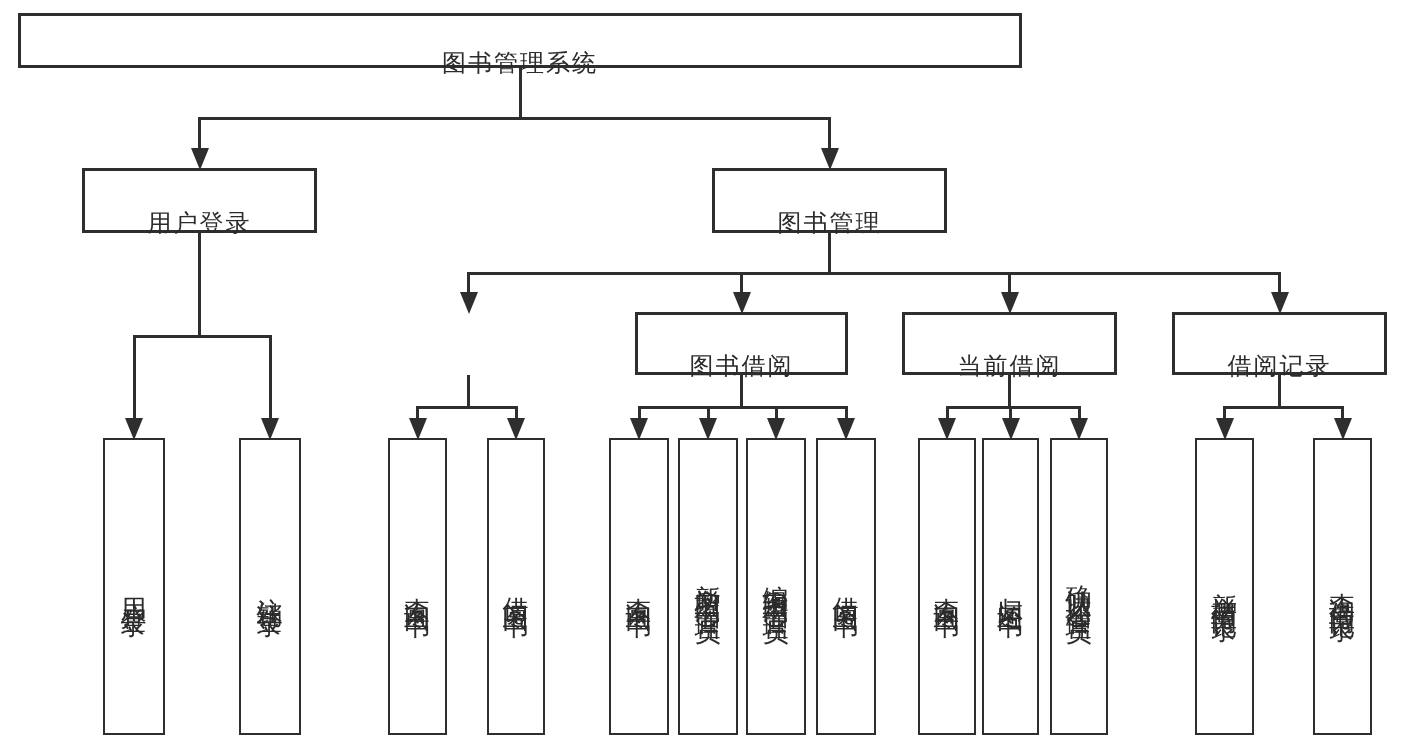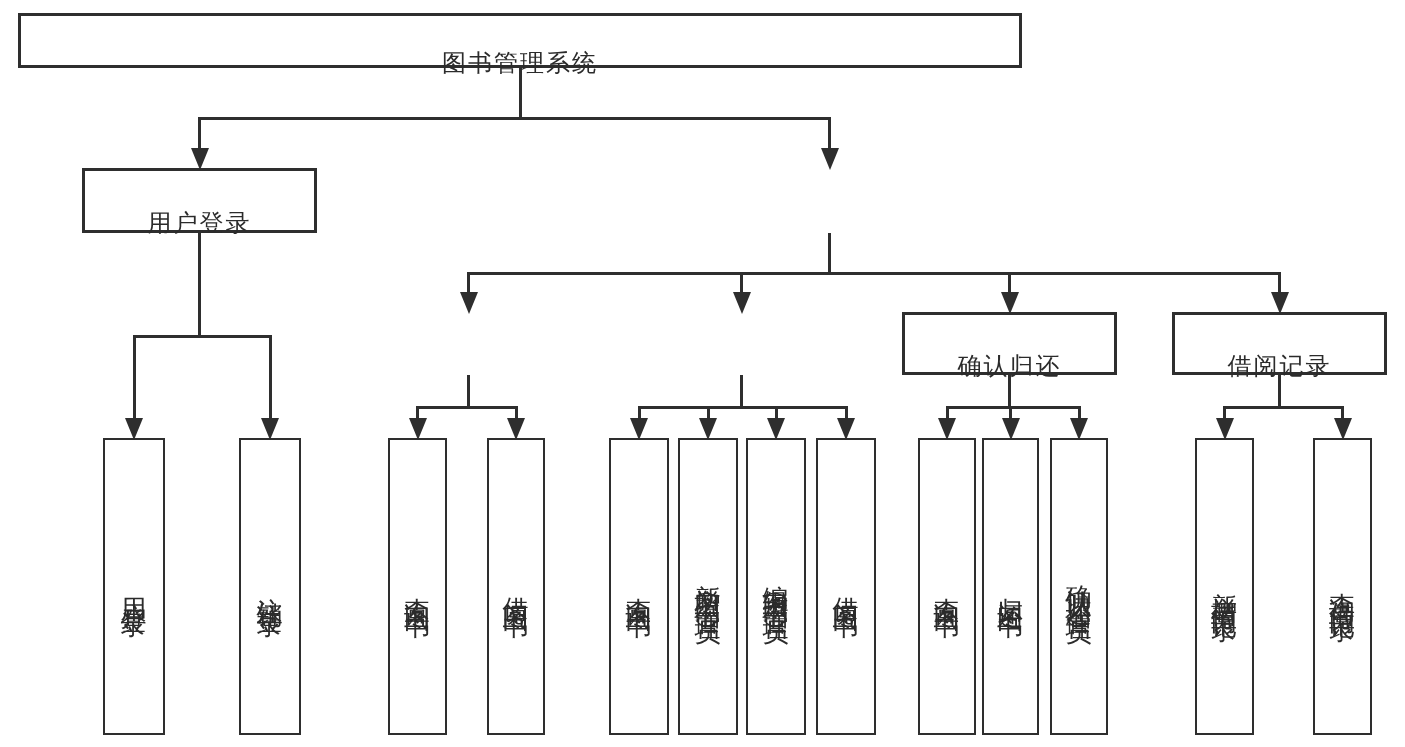--- a/index.html
+++ b/index.html
@@ -63,22 +63,28 @@
 </head>
 <body>
 
 <div class="stage">
 <div class="node horizontal" style="left: 18px; top: 13px; width: 1004px; height: 55px;">
       <span class="label">图书管理系统</span>
     </div>
     <div class="node horizontal" style="left: 82px; top: 168px; width: 235px; height: 65px;">
       <span class="label">用户登录</span>
     </div>
+    <div class="node horizontal" style="left: 712px; top: 168px; width: 235px; height: 65px;">
+      <span class="label">图书管理</span>
+    </div>
+    <div class="node horizontal" style="left: 635px; top: 312px; width: 213px; height: 63px;">
+      <span class="label">图书借阅</span>
+    </div>
     <div class="node horizontal" style="left: 902px; top: 312px; width: 215px; height: 63px;">
-      <span class="label">确认归还</span>
+      <span class="label">当前借阅</span>
     </div>
     <div class="node horizontal" style="left: 1172px; top: 312px; width: 215px; height: 63px;">
       <span class="label">借阅记录</span>
     </div>
     <div class="node vertical" style="left: 103px; top: 438px; width: 62px; height: 297px;">
       <span class="label">用户登录</span>
     </div>
     <div class="node vertical" style="left: 239px; top: 438px; width: 62px; height: 297px;">
       <span class="label">注销登录</span>
     </div>

